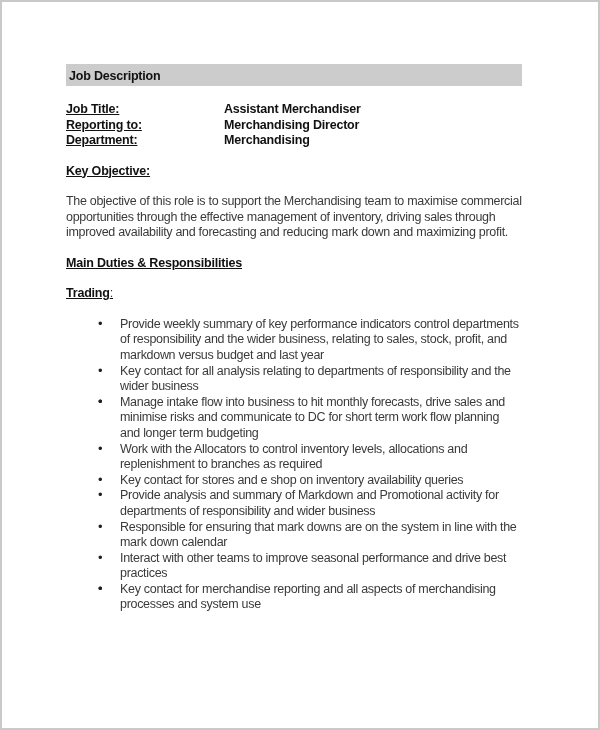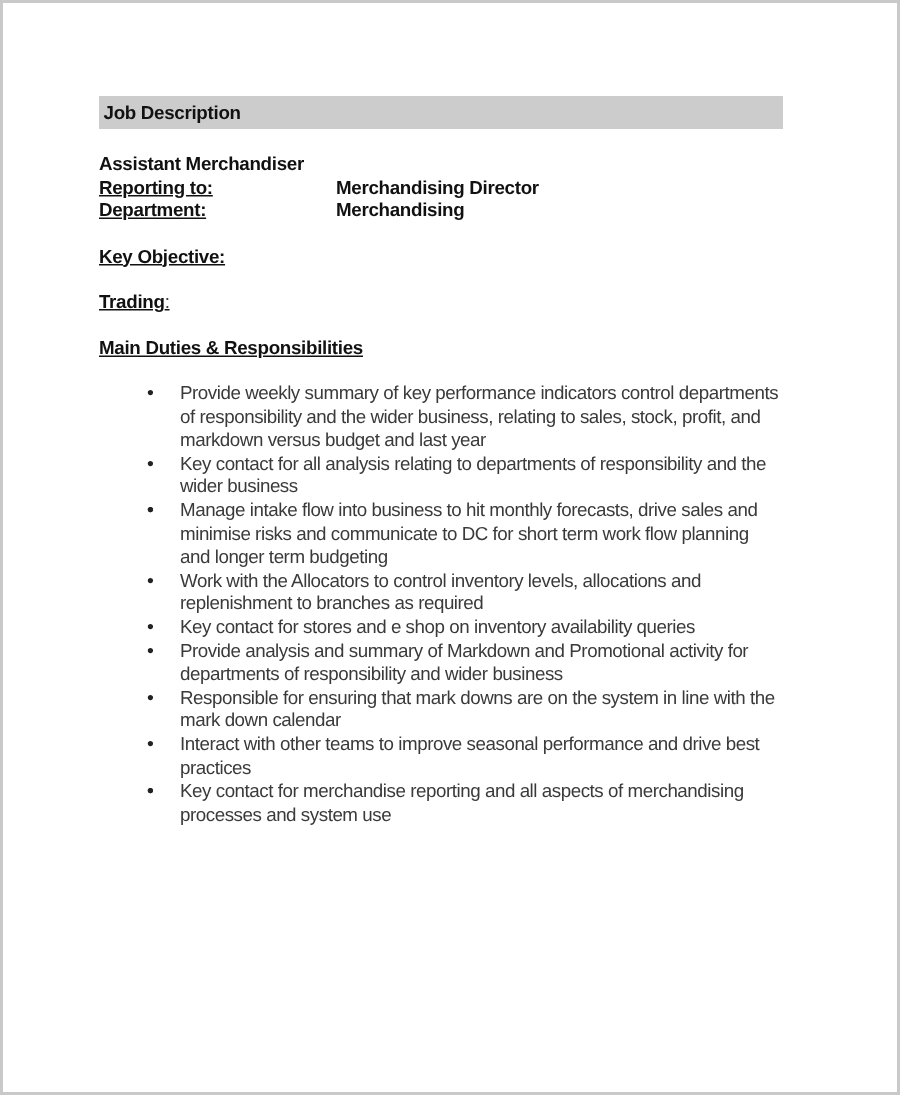--- a/index.html
+++ b/index.html
@@ -101,38 +101,40 @@
 
 <div class="page">
   <div class="content">
 
     <div class="header-bar">
       <span class="title">Job Description</span>
     </div>
 
     <div class="fields">
       <div class="field-row">
+        <span class="field-label">Job Title:</span>
         <span class="field-value">Assistant Merchandiser</span>
       </div>
       <div class="field-row">
         <span class="field-label">Reporting to:</span>
         <span class="field-value">Merchandising Director</span>
       </div>
       <div class="field-row">
         <span class="field-label">Department:</span>
         <span class="field-value">Merchandising</span>
       </div>
     </div>
 
     <div class="section-heading">Key Objective:</div>
 
+    <p class="body-text">The objective of this role is to support the Merchandising team to maximise commercial opportunities through the effective management of inventory, driving sales through improved availability and forecasting and reducing mark down and maximizing profit.</p>
+
+    <div class="section-heading">Main Duties &amp; Responsibilities</div>
 
     <div class="section-heading"><span>Trading</span><span class="no-underline">:</span></div>
-
-    <div class="section-heading">Main Duties &amp; Responsibilities</div>
 
     <ul class="bullets">
       <li><span class="dot">•</span><span>Provide weekly summary of key performance indicators control departments of responsibility and the wider business, relating to sales, stock, profit, and markdown versus budget and last year</span></li>
       <li><span class="dot">•</span><span>Key contact for all analysis relating to departments of responsibility and the wider business</span></li>
       <li><span class="dot">•</span></li>
       <li><span class="dot">•</span><span>Manage intake flow into business to hit monthly forecasts, drive sales and minimise risks and communicate to DC for short term work flow planning and longer term budgeting</span></li>
       <li><span class="dot">•</span><span>Work with the Allocators to control inventory levels, allocations and replenishment to branches as required</span></li>
       <li><span class="dot">•</span><span>Key contact for stores and e shop on inventory availability queries</span></li>
       <li><span class="dot">•</span><span>Provide analysis and summary of Markdown and Promotional activity for departments of responsibility and wider business</span></li>
       <li><span class="dot">•</span><span>Responsible for ensuring that mark downs are on the system in line with the mark down calendar</span></li>

